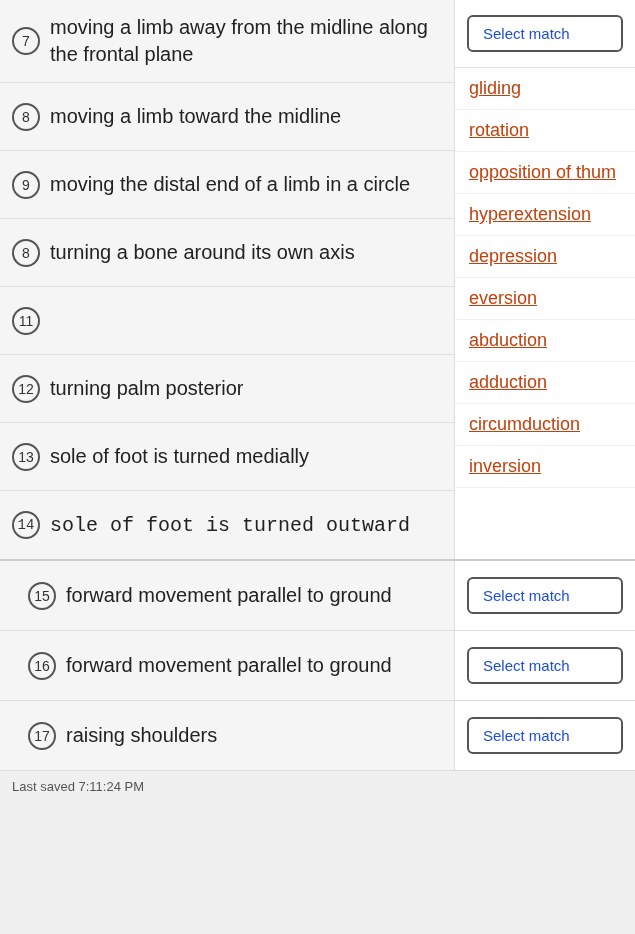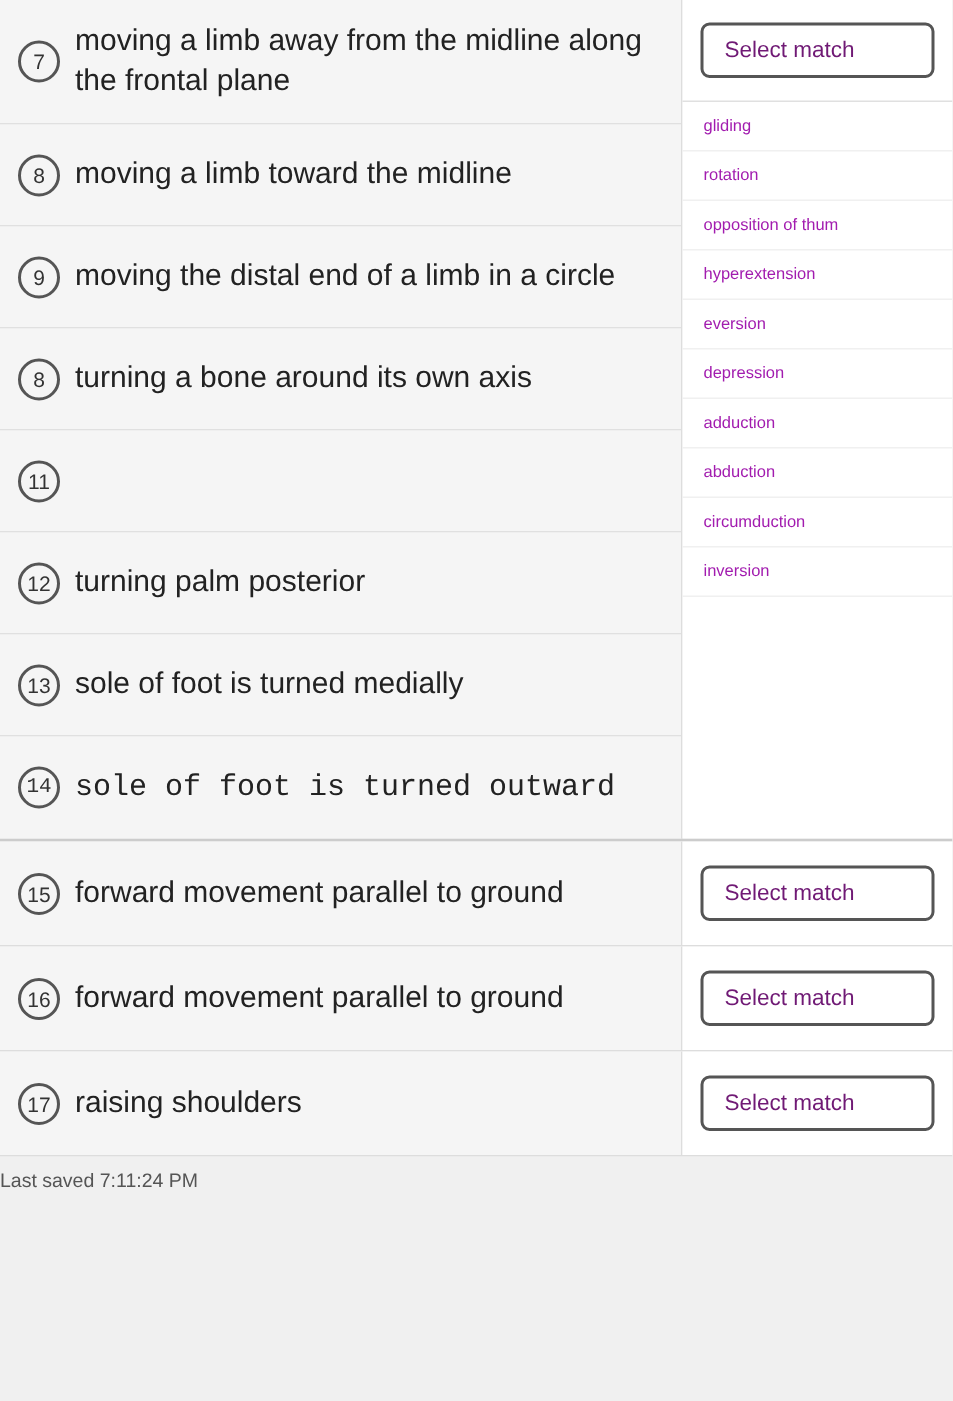--- a/index.html
+++ b/index.html
@@ -27,21 +27,21 @@
       display: flex;
       align-items: stretch;
       border-bottom: 1px solid #ddd;
       min-height: 70px;
     }
 
     .row-left {
       flex: 0 0 455px;
       display: flex;
       align-items: center;
-      padding: 12px 12px;
+      padding: 12px 28px;
       background: #f5f5f5;
       border-right: 1px solid #ddd;
       gap: 10px;
     }
 
     .row-right {
       flex: 1;
       display: flex;
       align-items: center;
       justify-content: flex-start;
@@ -69,21 +69,21 @@
       line-height: 1.35;
     }
 
     
     .select-match-btn {
       background: #fff;
       border: 2px solid #555;
       border-radius: 6px;
       padding: 8px 14px;
       font-size: 15px;
-      color: #701a75;
+      color: #1d4ed8;
       cursor: pointer;
       white-space: nowrap;
       width: 100%;
       text-align: left;
     }
 
     
     .main-section {
       display: flex;
       border-bottom: 2px solid #ccc;
@@ -119,34 +119,35 @@
     .select-match-top {
       padding: 14px 12px;
       border-bottom: 1px solid #e0e0e0;
       min-height: 68px;
       display: flex;
       align-items: center;
     }
 
     .dropdown-option {
       padding: 10px 14px;
-      font-size: 11px;
-      color: #a21caf;
+      font-size: 18px;
+      color: #c2410c;
       border-bottom: 1px solid #f0f0f0;
       cursor: pointer;
       display: flex;
       align-items: center;
+      text-decoration: underline;
     }
 
     
     .simple-rows {
     }
 
     .footer {
-      padding: 8px 0;
+      padding: 8px 12px;
       font-size: 13px;
       color: #555;
       background: #f0f0f0;
     }
   </style>
 </head>
 <body>
 
 <div class="container">
 
@@ -190,24 +191,24 @@
 
       <div class="select-match-top">
         <button class="select-match-btn">Select match</button>
       </div>
 
       <div>
         <div class="dropdown-option">gliding</div>
         <div class="dropdown-option">rotation</div>
         <div class="dropdown-option">opposition of thum</div>
         <div class="dropdown-option">hyperextension</div>
+        <div class="dropdown-option">depression</div>
         <div class="dropdown-option">eversion</div>
-        <div class="dropdown-option">depression</div>
+        <div class="dropdown-option">abduction</div>
         <div class="dropdown-option">adduction</div>
-        <div class="dropdown-option">abduction</div>
         <div class="dropdown-option">circumduction</div>
         <div class="dropdown-option">inversion</div>
       </div>
     </div>
   </div>
 
   <div class="simple-rows">
 
     <div class="row">
       <div class="row-left">

